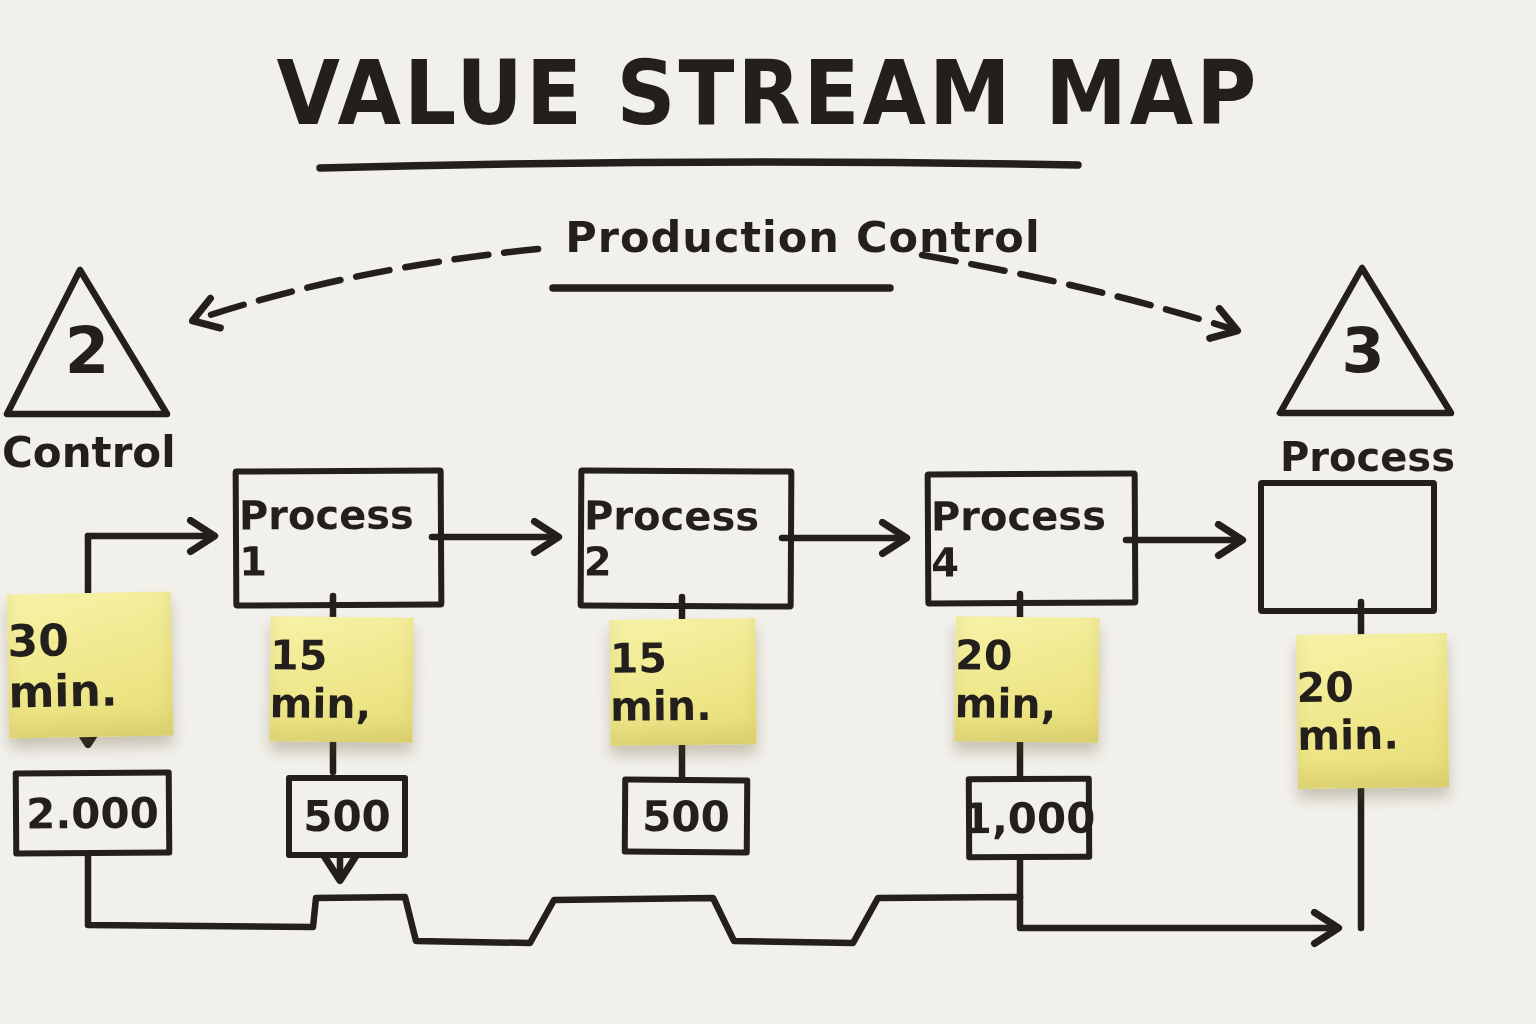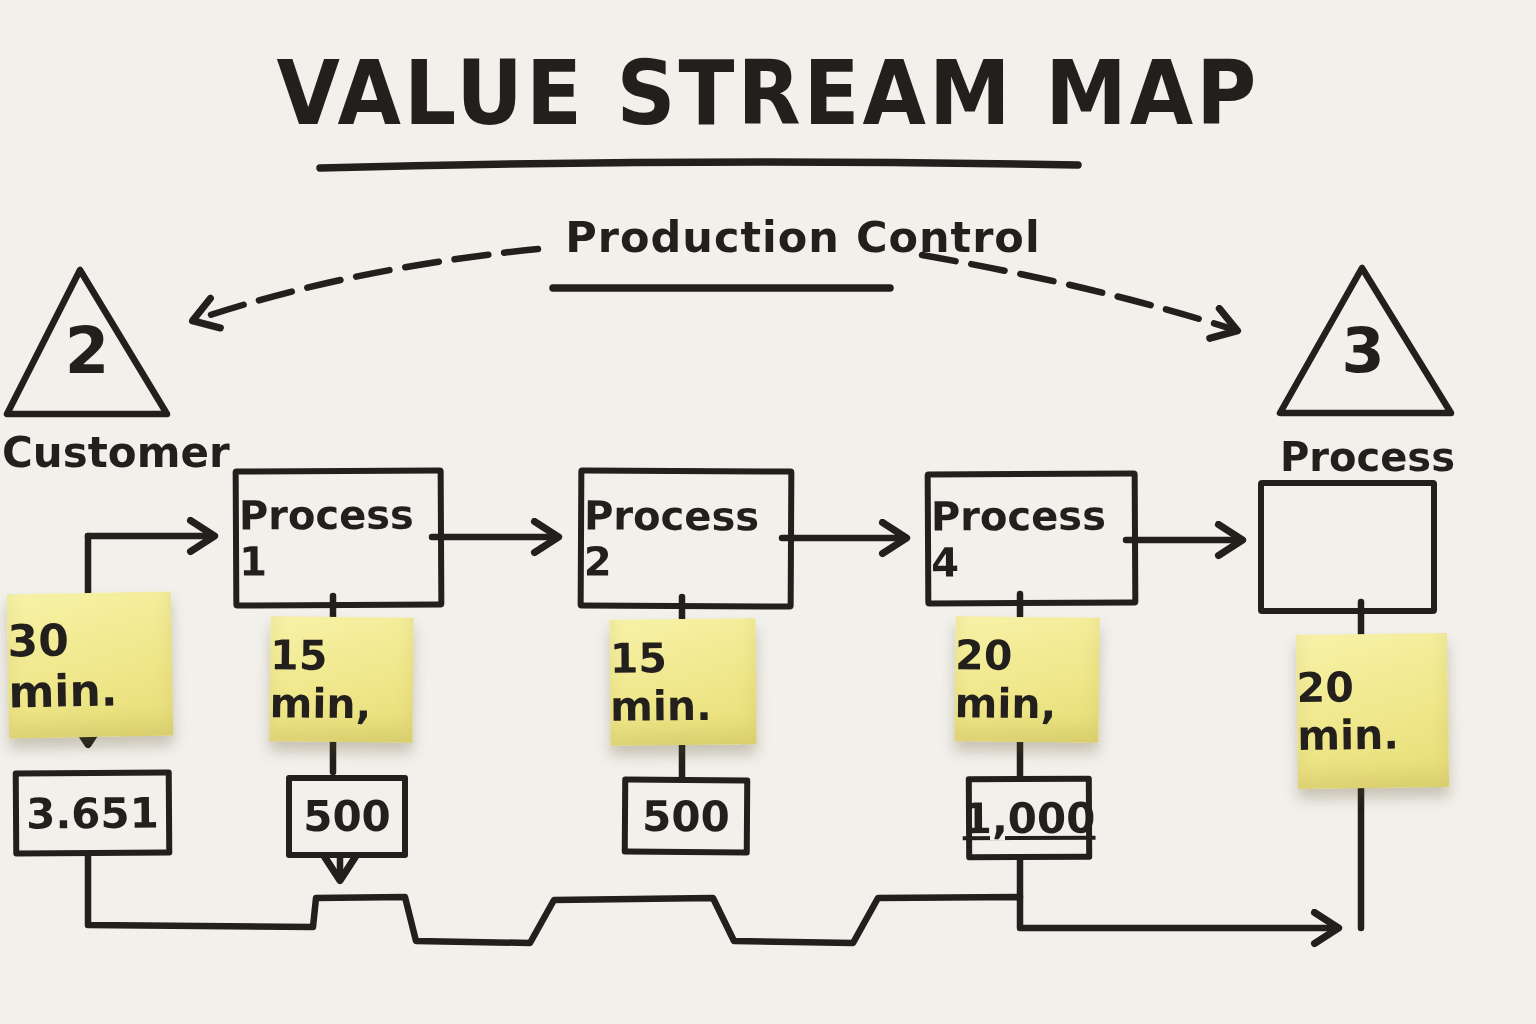--- a/index.html
+++ b/index.html
@@ -79,46 +79,46 @@
   <path class="stroke" d="M1020 850 L1020 897"></path>
 
   <path class="stroke" d="M88 844 L88 925 L313 927 L316 898 L405 897 L416 941 L530 943 L554 900 L713 898 L734 941 L853 943 L878 898 L1020 897 L1020 928 L1336 928" marker-end="url(#ah)"></path>
 </svg>
 
 <div class="abs page-title">VALUE STREAM MAP</div>
 
 <div class="abs pc-label">Production Control</div>
 
 <div class="abs tri-num" style="left:42px;top:314px;width:90px;font-size:64px;">2</div>
-<div class="abs node-label" style="left:2px;top:428px;width:166px;font-size:42px;">Customer</div>
+<div class="abs node-label" style="left:2px;top:428px;width:166px;font-size:42px;">Control</div>
 
 <div class="abs tri-num" style="left:1318px;top:314px;width:90px;font-size:62px;">3</div>
 <div class="abs node-label" style="left:1280px;top:434px;width:170px;font-size:40px;">Process</div>
 
 <div class="abs process-box" style="left:233px;top:468px;width:199px;height:128px;transform:rotate(-0.3deg);">
   <span>Process 1</span>
 </div>
 <div class="abs process-box" style="left:578px;top:468px;width:204px;height:129px;transform:rotate(0.3deg);">
   <span>Process 2</span>
 </div>
 <div class="abs process-box" style="left:925px;top:471px;width:201px;height:123px;transform:rotate(-0.3deg);">
   <span>Process 4</span>
 </div>
 <div class="abs process-box" style="left:1258px;top:480px;width:167px;height:122px;"></div>
 
 <div class="abs num-box" style="left:13px;top:770px;width:147px;height:74px;transform:rotate(-0.4deg);">
-  <span>3.651</span>
+  <span>2.000</span>
 </div>
 <div class="abs num-box" style="left:286px;top:775px;width:110px;height:71px;">
   <span>500</span>
 </div>
 <div class="abs num-box" style="left:622px;top:777px;width:116px;height:66px;transform:rotate(0.4deg);">
   <span>500</span>
 </div>
-<div class="abs num-box" style="left:966px;top:776px;width:114px;height:72px;transform:rotate(-0.3deg);text-decoration:underline;">
+<div class="abs num-box" style="left:966px;top:776px;width:114px;height:72px;transform:rotate(-0.3deg);">
   <span>1,000</span>
 </div>
 
 <div class="abs sticky" style="left:8px;top:593px;width:164px;height:144px;transform:rotate(-1deg);font-size:44px;">
   <span>30 min.</span>
 </div>
 <div class="abs sticky" style="left:270px;top:617px;width:143px;height:125px;transform:rotate(0.6deg);">
   <span>15 min,</span>
 </div>
 <div class="abs sticky" style="left:610px;top:619px;width:146px;height:126px;transform:rotate(-0.5deg);">

